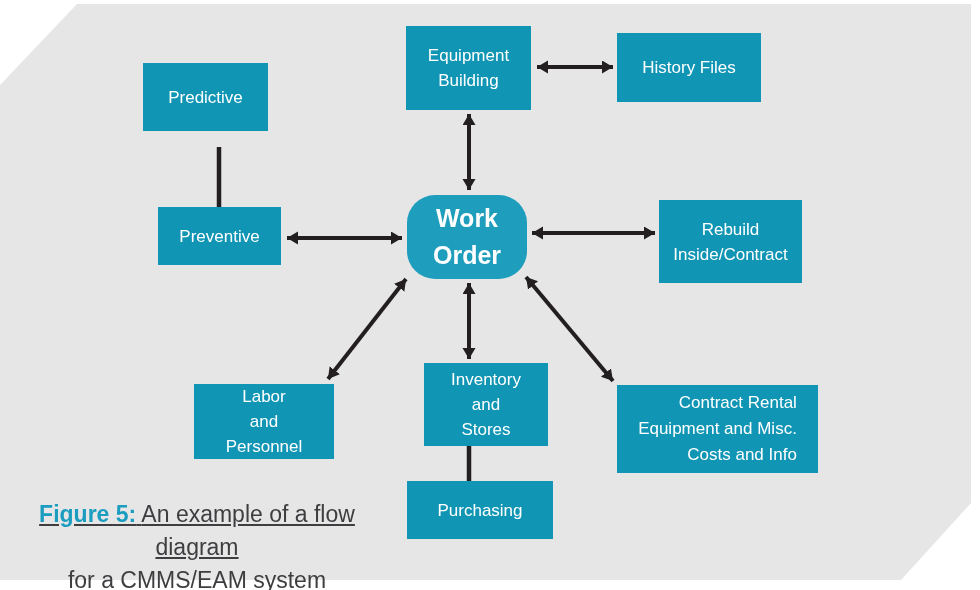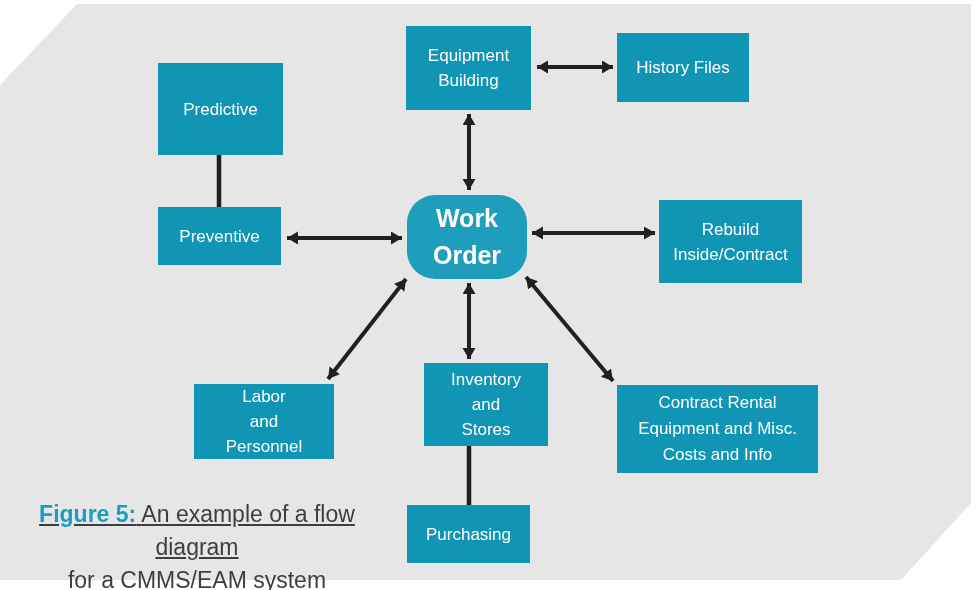--- a/index.html
+++ b/index.html
@@ -83,34 +83,34 @@
     <line x1="469" y1="445" x2="469" y2="506" stroke="#231f20" stroke-width="4.5"></line>
     <line x1="537" y1="67" x2="613" y2="67" stroke="#231f20" stroke-width="4" marker-start="url(#arrowStart)" marker-end="url(#arrowEnd)"></line>
     <line x1="469" y1="114" x2="469" y2="190" stroke="#231f20" stroke-width="4" marker-start="url(#arrowStart)" marker-end="url(#arrowEnd)"></line>
     <line x1="287" y1="238" x2="402" y2="238" stroke="#231f20" stroke-width="4" marker-start="url(#arrowStart)" marker-end="url(#arrowEnd)"></line>
     <line x1="532" y1="233" x2="655" y2="233" stroke="#231f20" stroke-width="4" marker-start="url(#arrowStart)" marker-end="url(#arrowEnd)"></line>
     <line x1="406" y1="279" x2="328" y2="379" stroke="#231f20" stroke-width="4" marker-start="url(#arrowStart)" marker-end="url(#arrowEnd)"></line>
     <line x1="469" y1="283" x2="469" y2="359" stroke="#231f20" stroke-width="4" marker-start="url(#arrowStart)" marker-end="url(#arrowEnd)"></line>
     <line x1="526" y1="277" x2="613" y2="381" stroke="#231f20" stroke-width="4" marker-start="url(#arrowStart)" marker-end="url(#arrowEnd)"></line>
   </svg>
 
-  <div class="node" style="left:158px; top:63px; width:125px; height:92px;">
+  <div class="node" style="left:143px; top:63px; width:125px; height:68px;">
     <span>Predictive</span>
   </div>
 
   <div class="node" style="left:158px; top:207px; width:123px; height:58px;">
     <span>Preventive</span>
   </div>
 
   <div class="node" style="left:406px; top:26px; width:125px; height:84px;">
     <span>Equipment
 Building</span>
   </div>
 
-  <div class="node" style="left:617px; top:33px; width:132px; height:69px;">
+  <div class="node" style="left:617px; top:33px; width:144px; height:69px;">
     <span>History Files</span>
   </div>
 
   <div class="node center-node" style="left:407px; top:195px; width:120px; height:84px;">
     <span>Work
 Order</span>
   </div>
 
   <div class="node" style="left:659px; top:200px; width:143px; height:83px;">
     <span>Rebuild
@@ -122,27 +122,27 @@
 and
 Personnel</span>
   </div>
 
   <div class="node" style="left:406px; top:363px; width:124px; height:83px;margin-left:18px;">
     <span>Inventory
 and
 Stores</span>
   </div>
 
-  <div class="node" style="left:617px; top:385px; width:201px; height:88px; line-height:26px;">
+  <div class="node" style="left:617px; top:385px; width:201px; height:88px; line-height:26px;text-align:right;">
     <span>Contract Rental
 Equipment and Misc.
 Costs and Info</span>
   </div>
 
-  <div class="node" style="left:407px; top:505px; width:123px; height:58px;">
+  <div class="node" style="left:407px; top:481px; width:146px; height:58px;">
     <span>Purchasing</span>
   </div>
 
   <div class="caption">
     <div><span class="cap-prefix">Figure 5:</span> <span>An example of a flow diagram</span></div>
     <div>for a CMMS/EAM system</div>
   </div>
 
 </div>
 

